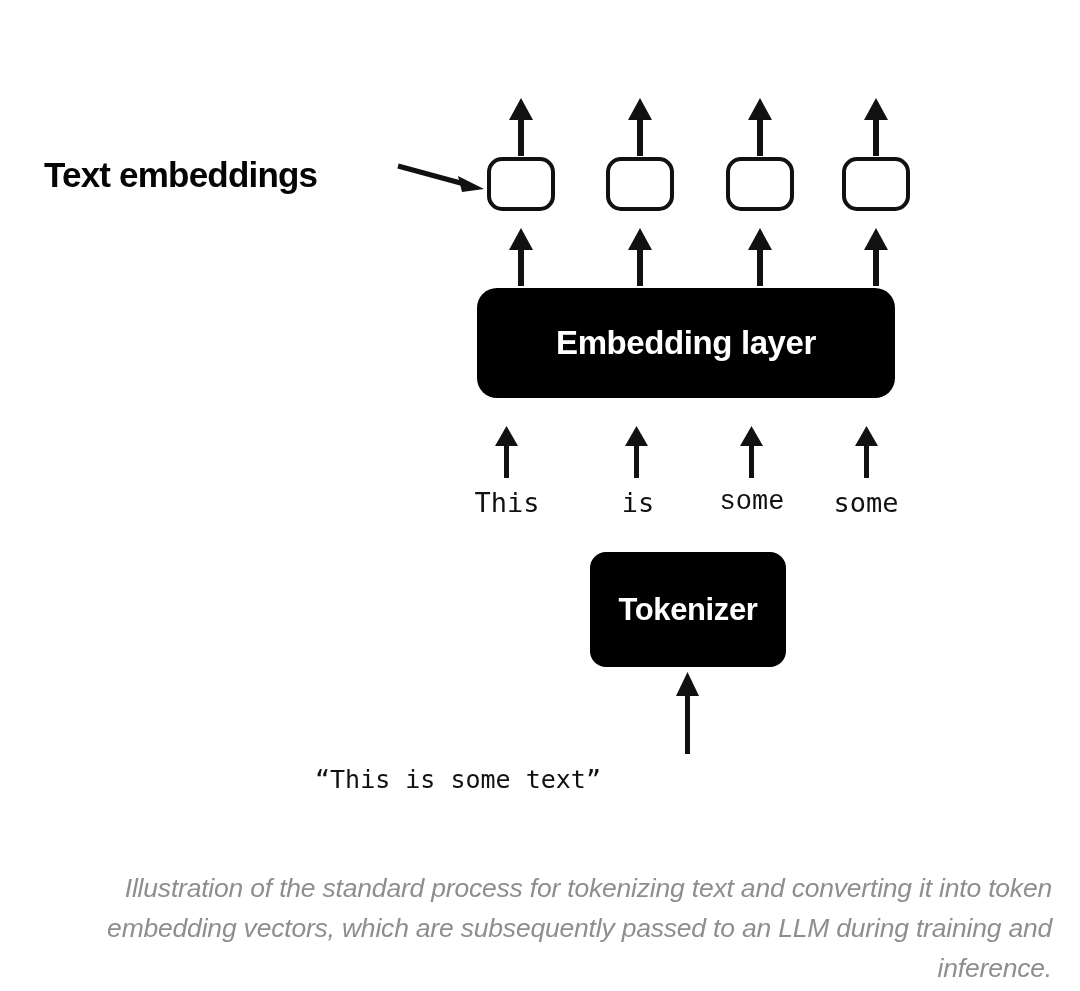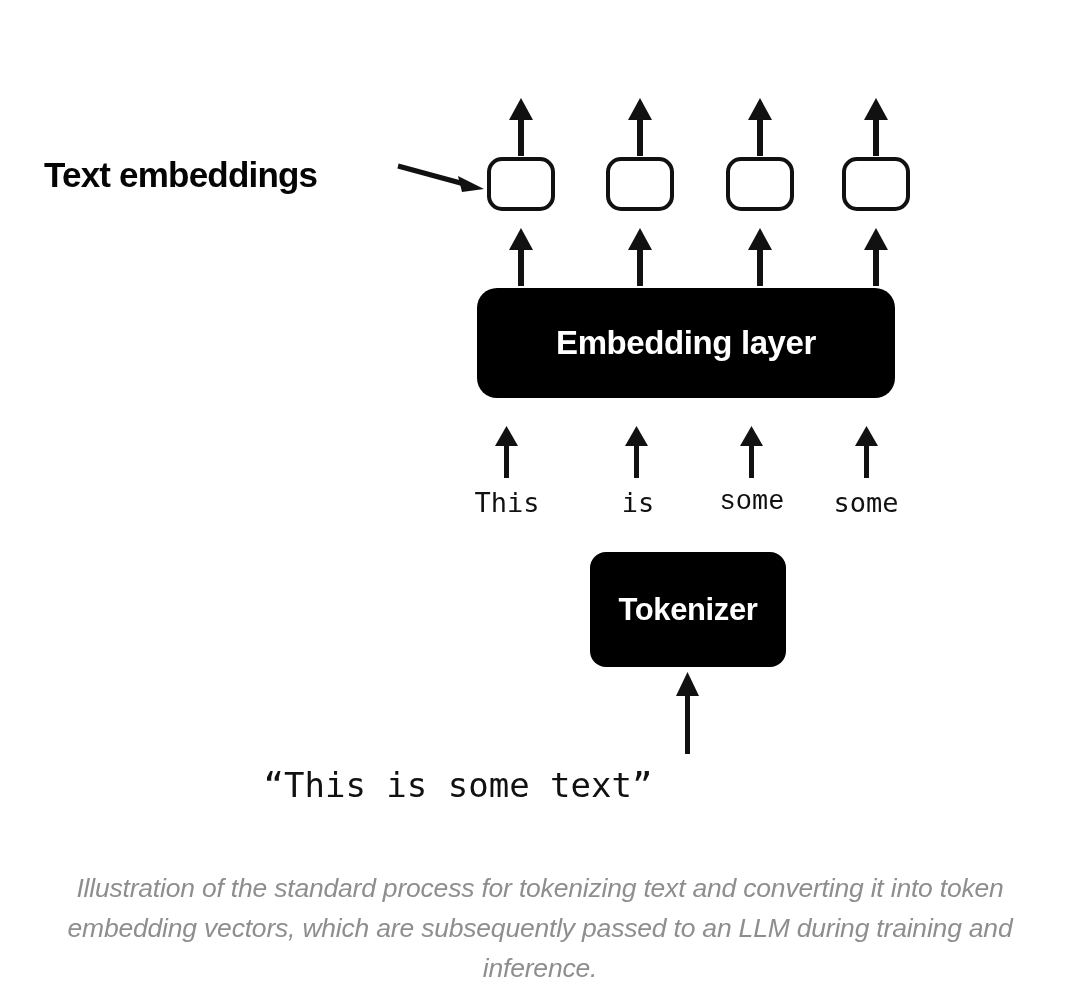--- a/index.html
+++ b/index.html
@@ -100,38 +100,38 @@
     transform: translateX(-50%);
   }
 
   .raw-string {
     position: absolute;
     left: 0;
     top: 765px;
     width: 916px;
     text-align: center;
     font-family: "DejaVu Sans Mono", "Liberation Mono", monospace;
-    font-size: 34px;
+    font-size: 25px;
     color: #111111;
     white-space: nowrap;
   }
 
   
   .arrow {
     position: absolute;
   }
   .arrow svg { display: block; }
 
   
   .caption {
     position: absolute;
     left: 28px;
     top: 868px;
     width: 1024px;
-    text-align: center;
+    text-align: right;
     font-size: 26.5px;
     font-style: italic;
     line-height: 40px;
     color: #8e8e8e;
     letter-spacing: -0.2px;
   }
 </style>
 </head>
 <body>
 

